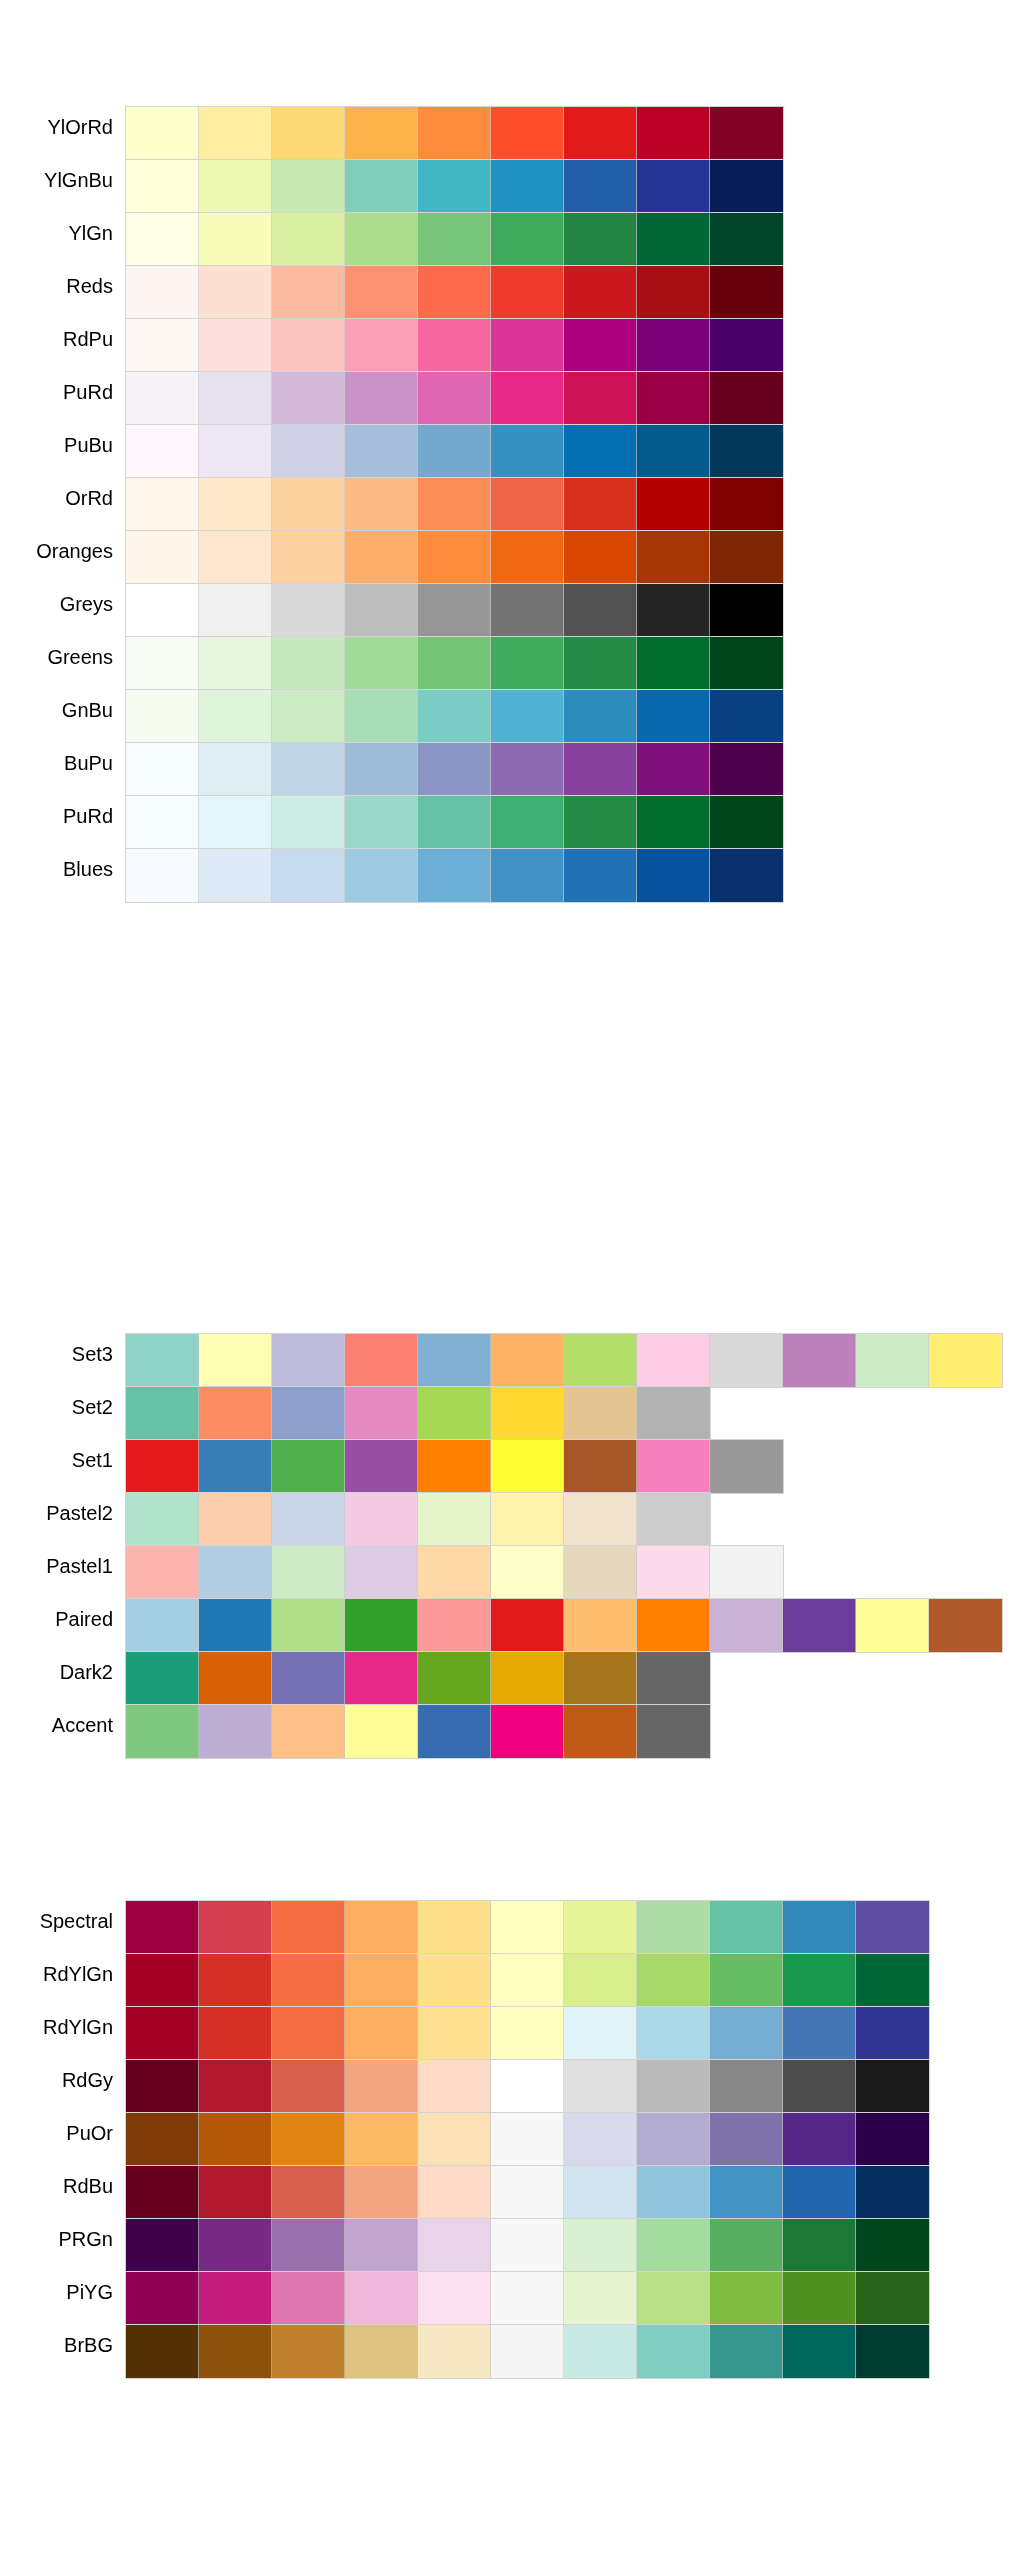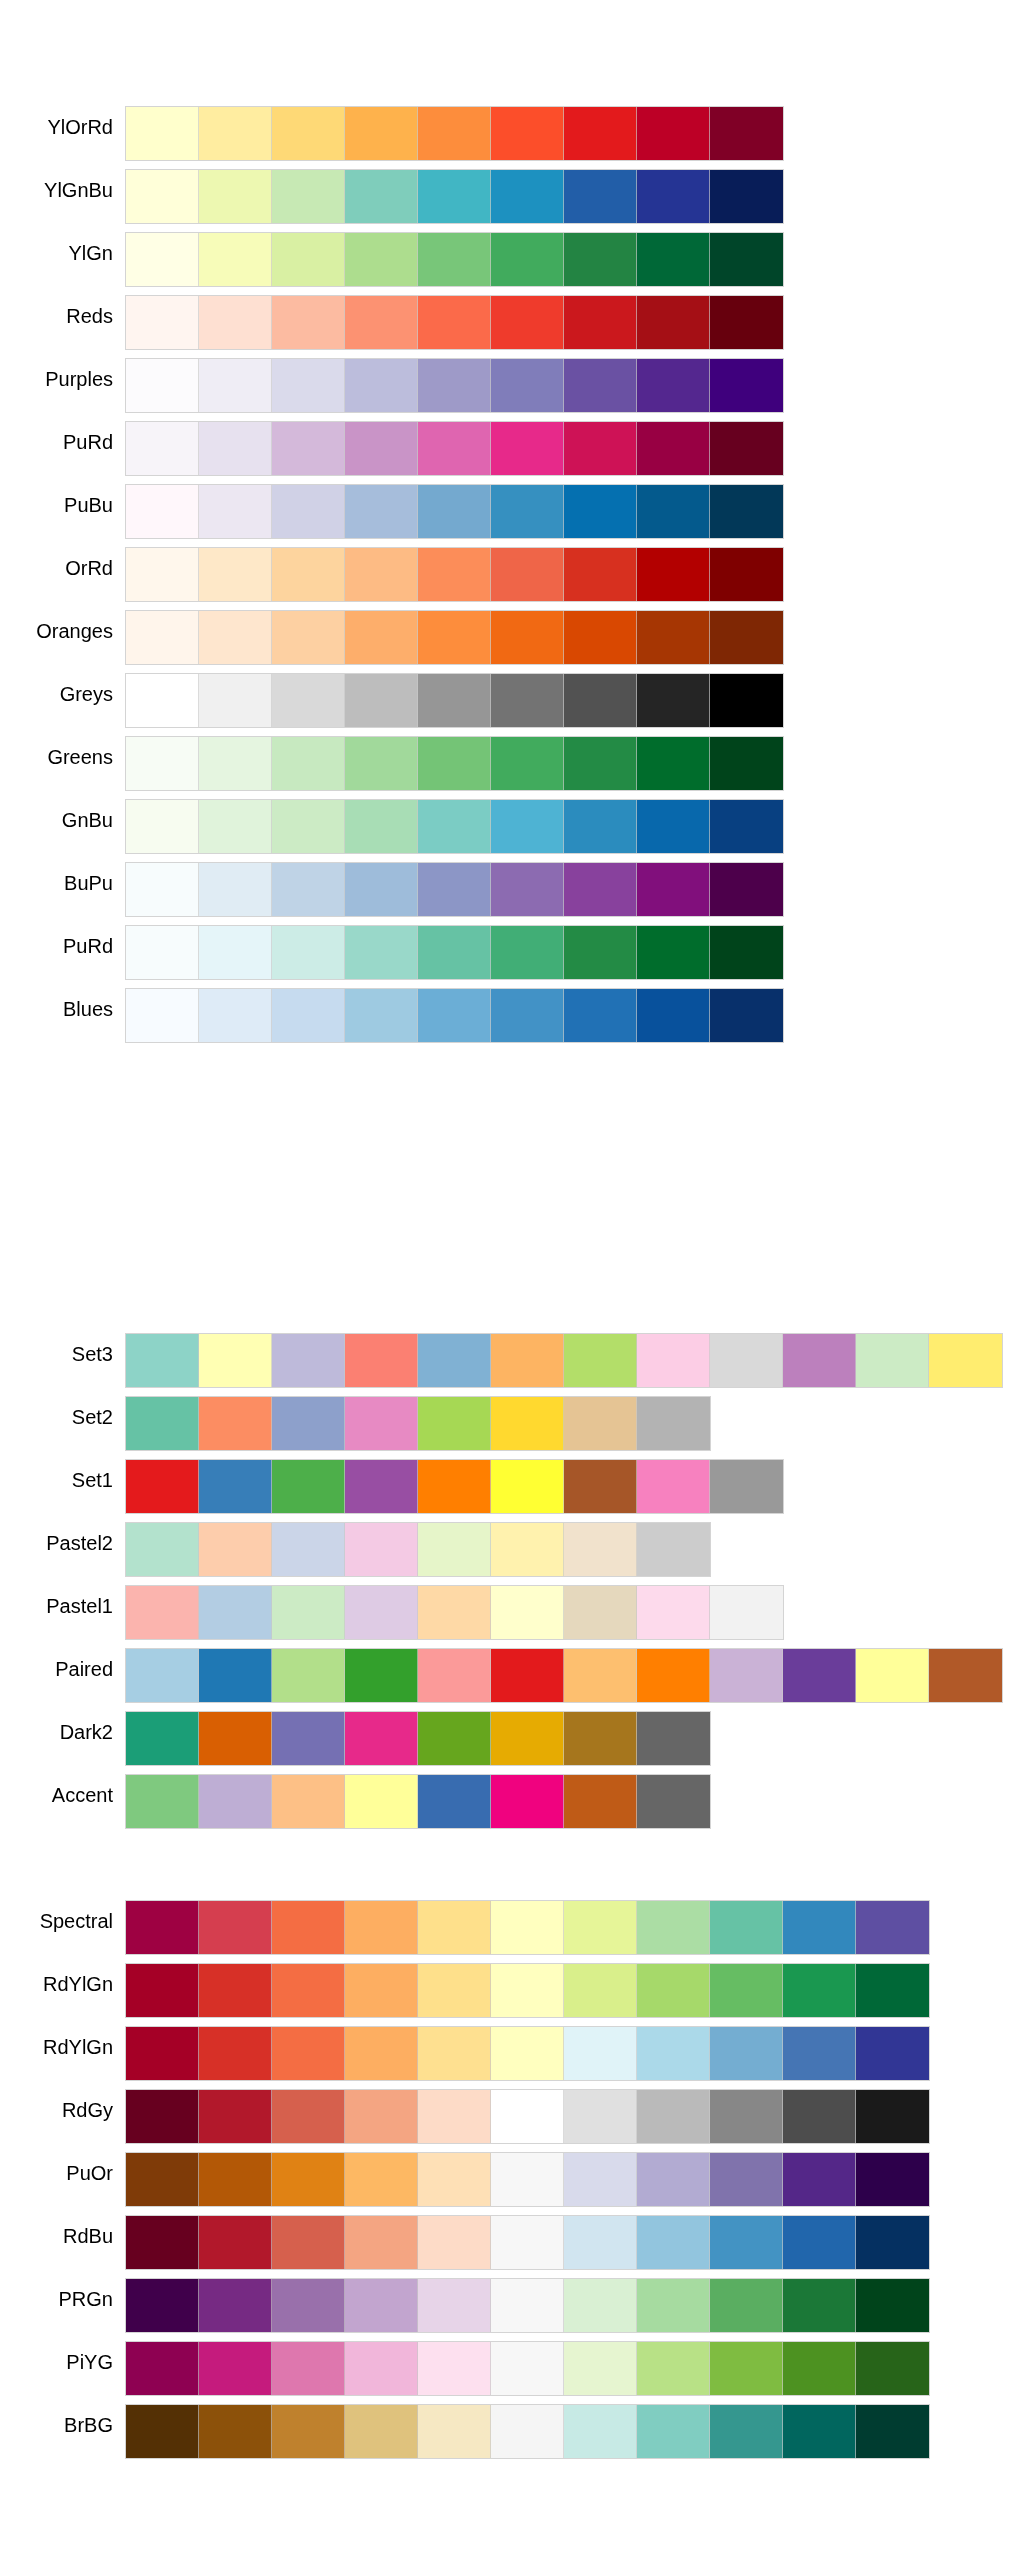--- a/index.html
+++ b/index.html
@@ -21,21 +21,21 @@
     background: #ffffff;
   }
   .group {
     position: absolute;
     left: 0;
     width: 1030px;
   }
   .cmap-row {
     position: relative;
     height: 40px;
-    margin-bottom: 23px;
+    margin-bottom: 13px;
     display: flex;
     align-items: center;
   }
   .cmap-label {
     position: absolute;
     left: 0;
     width: 113px;
     text-align: right;
     font-size: 20px;
     line-height: 53px;
@@ -122,31 +122,31 @@
           <div class="cmap-cell" style="background: rgb(252, 187, 161); width: 73px; flex-basis: 73px; height: 53px;"></div>
           <div class="cmap-cell" style="background: rgb(252, 146, 114); width: 73px; flex-basis: 73px; height: 53px;"></div>
           <div class="cmap-cell" style="background: rgb(251, 106, 74); width: 73px; flex-basis: 73px; height: 53px;"></div>
           <div class="cmap-cell" style="background: rgb(239, 59, 44); width: 73px; flex-basis: 73px; height: 53px;"></div>
           <div class="cmap-cell" style="background: rgb(203, 24, 29); width: 73px; flex-basis: 73px; height: 53px;"></div>
           <div class="cmap-cell" style="background: rgb(165, 15, 21); width: 73px; flex-basis: 73px; height: 53px;"></div>
           <div class="cmap-cell" style="background: rgb(103, 0, 13); width: 73px; flex-basis: 73px; height: 53px;"></div>
         </div>
       </div>
       <div class="cmap-row">
-        <div class="cmap-label">Purples</div>
-        <div class="cmap-bar" style="left: 126px; border-color: rgb(212, 212, 212);">
-          <div class="cmap-cell" style="background: rgb(252, 251, 253); width: 73px; flex-basis: 73px; height: 53px;"></div>
-          <div class="cmap-cell" style="background: rgb(239, 237, 245); width: 73px; flex-basis: 73px; height: 53px;"></div>
-          <div class="cmap-cell" style="background: rgb(218, 218, 235); width: 73px; flex-basis: 73px; height: 53px;"></div>
-          <div class="cmap-cell" style="background: rgb(188, 189, 220); width: 73px; flex-basis: 73px; height: 53px;"></div>
-          <div class="cmap-cell" style="background: rgb(158, 154, 200); width: 73px; flex-basis: 73px; height: 53px;"></div>
-          <div class="cmap-cell" style="background: rgb(128, 125, 186); width: 73px; flex-basis: 73px; height: 53px;"></div>
-          <div class="cmap-cell" style="background: rgb(106, 81, 163); width: 73px; flex-basis: 73px; height: 53px;"></div>
-          <div class="cmap-cell" style="background: rgb(84, 39, 143); width: 73px; flex-basis: 73px; height: 53px;"></div>
-          <div class="cmap-cell" style="background: rgb(63, 0, 125); width: 73px; flex-basis: 73px; height: 53px;"></div>
+        <div class="cmap-label">RdPu</div>
+        <div class="cmap-bar" style="left: 126px; border-color: rgb(212, 212, 212);">
+          <div class="cmap-cell" style="background: rgb(255, 247, 243); width: 73px; flex-basis: 73px; height: 53px;"></div>
+          <div class="cmap-cell" style="background: rgb(253, 224, 221); width: 73px; flex-basis: 73px; height: 53px;"></div>
+          <div class="cmap-cell" style="background: rgb(252, 197, 192); width: 73px; flex-basis: 73px; height: 53px;"></div>
+          <div class="cmap-cell" style="background: rgb(250, 159, 181); width: 73px; flex-basis: 73px; height: 53px;"></div>
+          <div class="cmap-cell" style="background: rgb(247, 104, 161); width: 73px; flex-basis: 73px; height: 53px;"></div>
+          <div class="cmap-cell" style="background: rgb(221, 52, 151); width: 73px; flex-basis: 73px; height: 53px;"></div>
+          <div class="cmap-cell" style="background: rgb(174, 1, 126); width: 73px; flex-basis: 73px; height: 53px;"></div>
+          <div class="cmap-cell" style="background: rgb(122, 1, 119); width: 73px; flex-basis: 73px; height: 53px;"></div>
+          <div class="cmap-cell" style="background: rgb(73, 0, 106); width: 73px; flex-basis: 73px; height: 53px;"></div>
         </div>
       </div>
       <div class="cmap-row">
         <div class="cmap-label">PuRd</div>
         <div class="cmap-bar" style="left: 126px; border-color: rgb(212, 212, 212);">
           <div class="cmap-cell" style="background: rgb(247, 244, 249); width: 73px; flex-basis: 73px; height: 53px;"></div>
           <div class="cmap-cell" style="background: rgb(231, 225, 239); width: 73px; flex-basis: 73px; height: 53px;"></div>
           <div class="cmap-cell" style="background: rgb(212, 185, 218); width: 73px; flex-basis: 73px; height: 53px;"></div>
           <div class="cmap-cell" style="background: rgb(201, 148, 199); width: 73px; flex-basis: 73px; height: 53px;"></div>
           <div class="cmap-cell" style="background: rgb(223, 101, 176); width: 73px; flex-basis: 73px; height: 53px;"></div>

